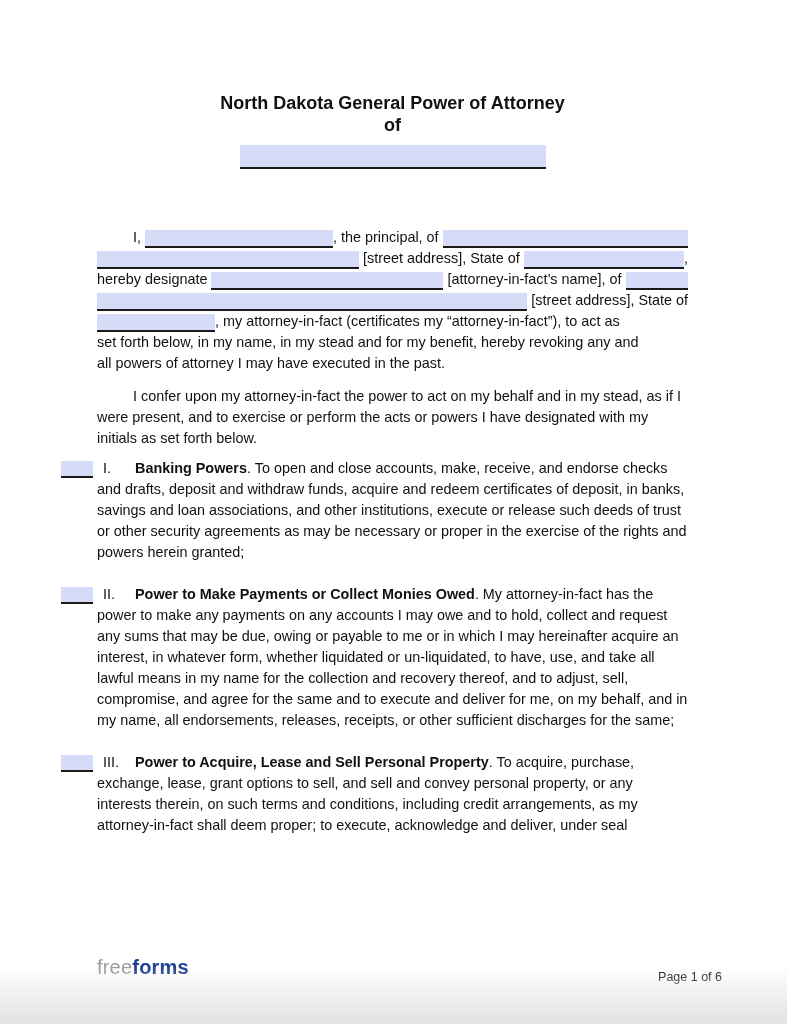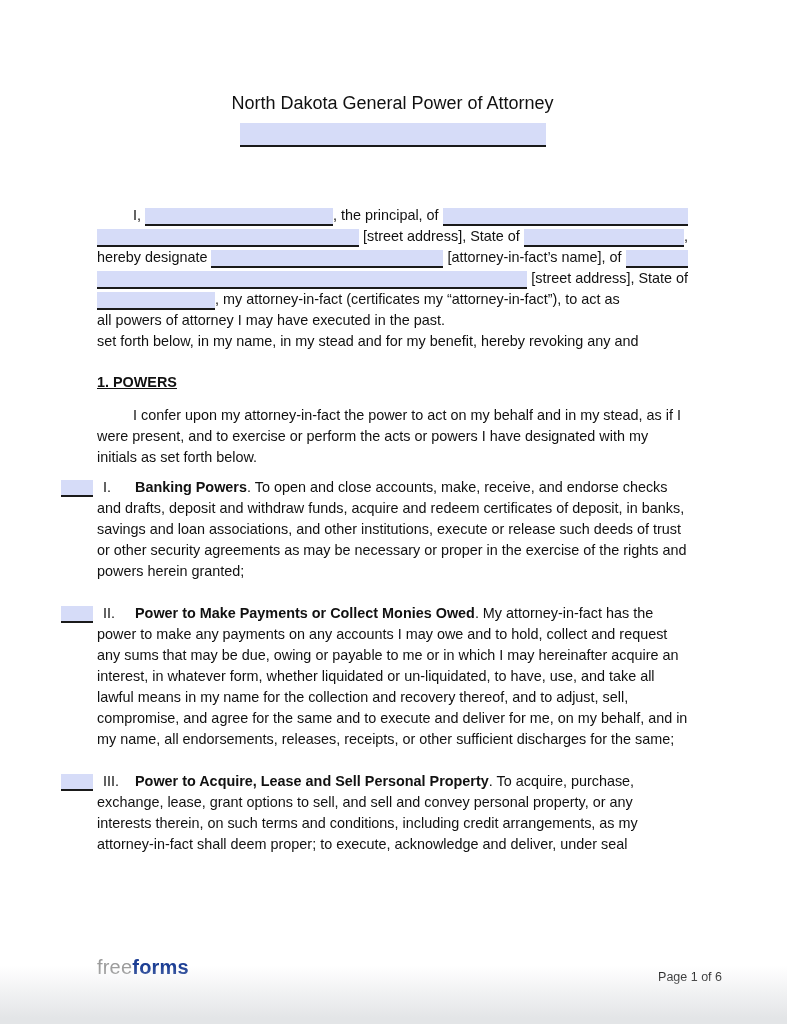--- a/index.html
+++ b/index.html
@@ -16,21 +16,21 @@
     position: absolute; left: 0; right: 0; bottom: 0; height: 58px;
     background: linear-gradient(to bottom, rgba(226,228,230,0) 0%, #e3e5e7 90%);
     pointer-events: none;
   }
   .content {
     position: absolute; left: 97px; top: 0; width: 591px;
     font-size: 14.4px; line-height: 21px;
   }
   .doc-title {
     margin-top: 92px;
-    text-align: center; font-weight: normal; font-size: 18px; line-height: 22px;
+    text-align: center; font-weight: bold; font-size: 18px; line-height: 22px;
   }
   .title-blank-row { text-align: center; margin-top: 9px; }
   .title-blank {
     display: inline-block; width: 306px; height: 24px;
     background: var(--field-fill); border-bottom: 2px solid #1a1a1a;
     box-sizing: border-box;
   }
   .intro { margin-top: 52px; }
   .line { display: flex; align-items: flex-end; height: 21px; }
   .line .seg { white-space: pre; line-height: 21px; }
@@ -73,20 +73,21 @@
 </style>
 </head>
 <body style="--field-fill: #d6dcf8; --brand-gray: #9b9b9b; --brand-blue: #1c3e94;">
 
 <div class="page">
 
   <div class="content">
 
     <div class="doc-title">
       <div>North Dakota General Power of Attorney</div>
+      <div>of</div>
     </div>
 
     <div class="title-blank-row">
       <span class="title-blank" style="width: 306px;"></span>
     </div>
 
     <div class="intro">
         <div class="line" style="padding-left: 36px;">
           <span class="seg">I, </span>
           <span class="blank" style="width: 188px;"></span>
@@ -107,28 +108,27 @@
         </div>
         <div class="line">
           <span class="blank grow"></span>
           <span class="seg"> [street address], State of</span>
         </div>
         <div class="line">
           <span class="blank" style="width: 118px;"></span>
           <span class="seg">, my attorney-in-fact (certificates my “attorney-in-fact”), to act as</span>
         </div>
         <div class="line">
-          <span class="seg">all powers of attorney I may have executed in the past.</span>
+          <span class="seg">set forth below, in my name, in my stead and for my benefit, hereby revoking any and</span>
         </div>
         <div class="line">
-          <span class="seg">set forth below, in my name, in my stead and for my benefit, hereby revoking any and</span>
+          <span class="seg">all powers of attorney I may have executed in the past.</span>
         </div>
       </div>
 
-    <div class="section-heading">1. POWERS</div>
 
     <div class="para-indent">I confer upon my attorney-in-fact the power to act on my behalf and in my stead, as if I were present, and to exercise or perform the acts or powers I have designated with my initials as set forth below.</div>
 
 
     <div class="powers-list">
         <div class="item"><span class="initials"></span><span class="numeral">I.</span><span class="item-title">Banking Powers</span><span>. To open and close accounts, make, receive, and endorse checks and drafts, deposit and withdraw funds, acquire and redeem certificates of deposit, in banks, savings and loan associations, and other institutions, execute or release such deeds of trust or other security agreements as may be necessary or proper in the exercise of the rights and powers herein granted;</span></div>
         <div class="item"><span class="initials"></span><span class="numeral">II.</span><span class="item-title">Power to Make Payments or Collect Monies Owed</span><span>. My attorney-in-fact has the power to make any payments on any accounts I may owe and to hold, collect and request any sums that may be due, owing or payable to me or in which I may hereinafter acquire an interest, in whatever form, whether liquidated or un-liquidated, to have, use, and take all lawful means in my name for the collection and recovery thereof, and to adjust, sell, compromise, and agree for the same and to execute and deliver for me, on my behalf, and in my name, all endorsements, releases, receipts, or other sufficient discharges for the same;</span></div>
         <div class="item"><span class="initials"></span><span class="numeral">III.</span><span class="item-title">Power to Acquire, Lease and Sell Personal Property</span><span>. To acquire, purchase, exchange, lease, grant options to sell, and sell and convey personal property, or any interests therein, on such terms and conditions, including credit arrangements, as my attorney-in-fact shall deem proper; to execute, acknowledge and deliver, under seal</span></div>
       </div>
 

